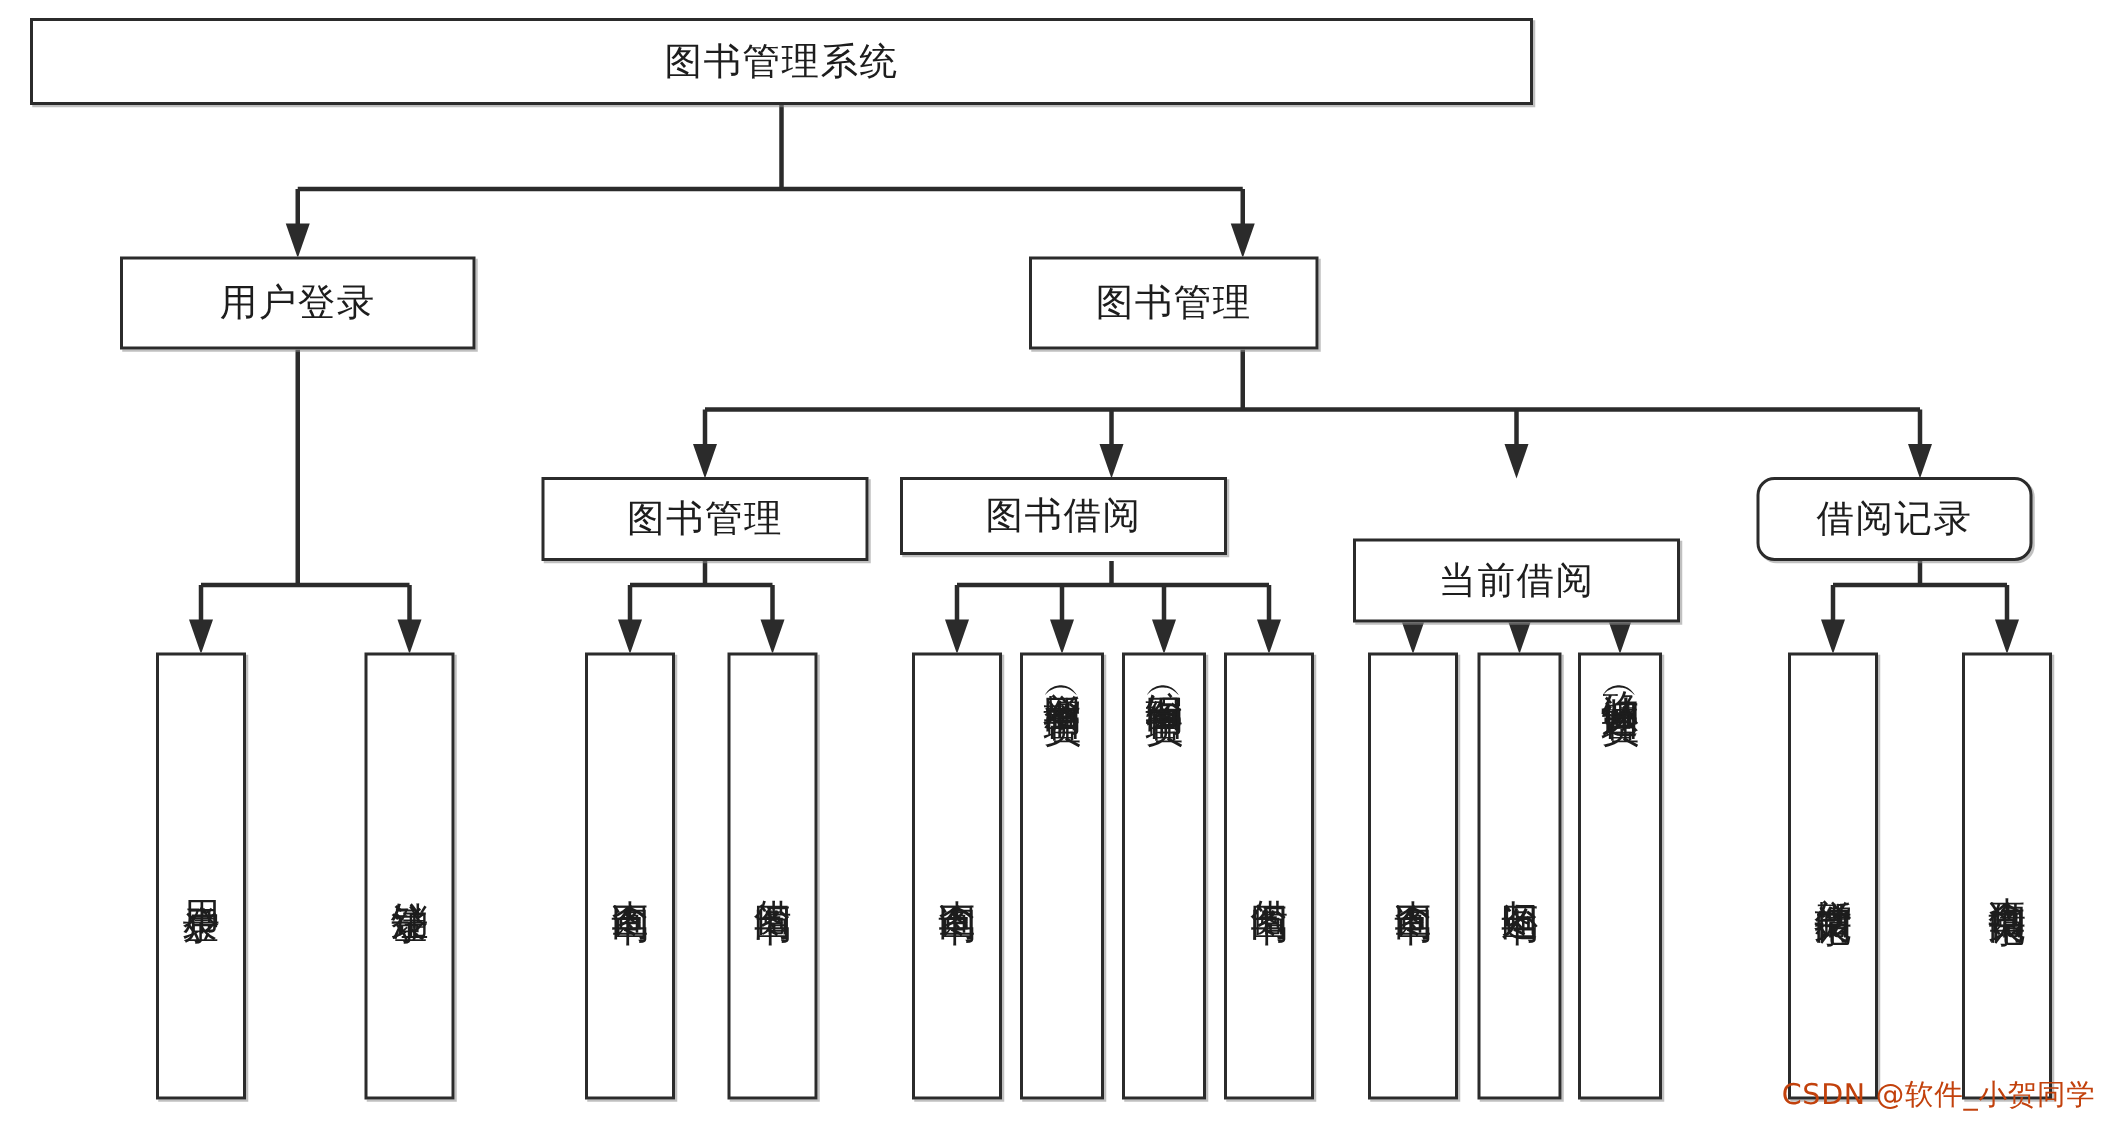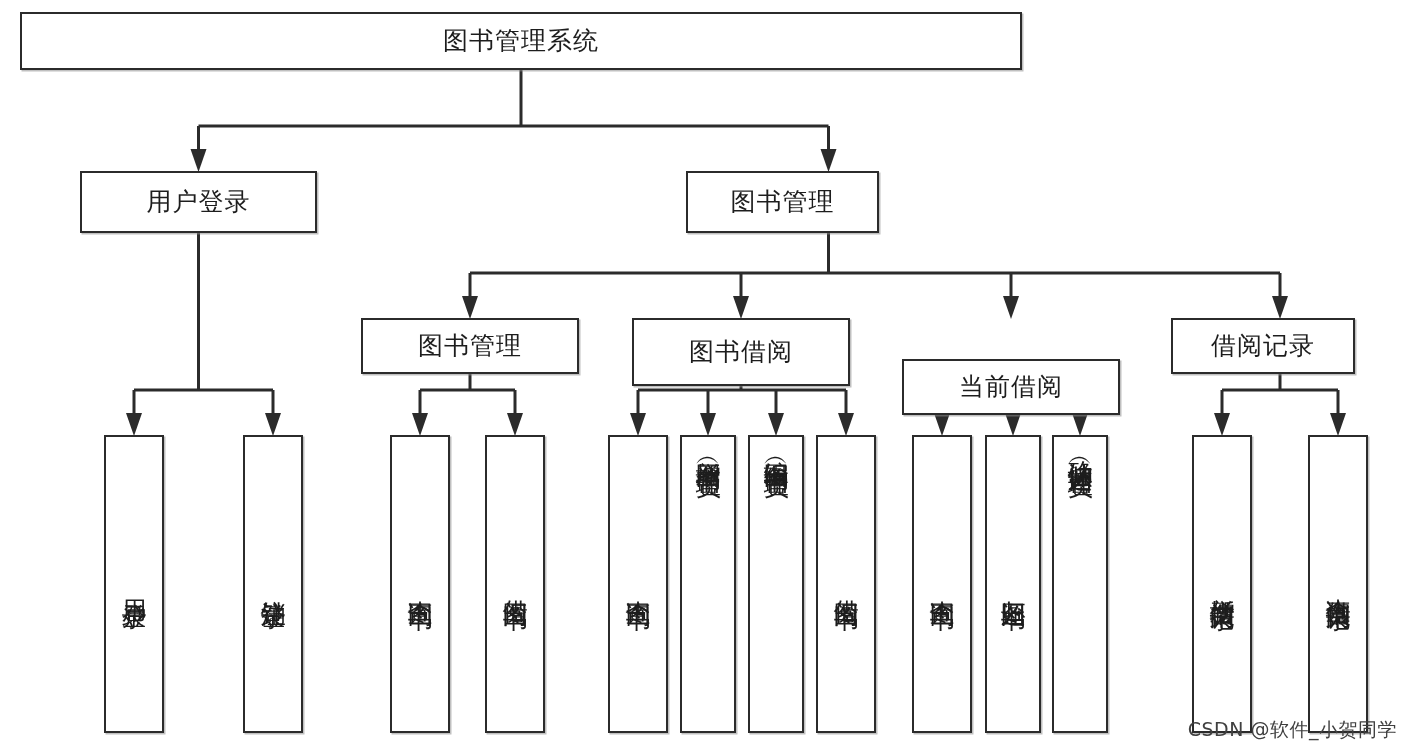--- a/index.html
+++ b/index.html
@@ -66,21 +66,21 @@
     align-items: flex-start;
   }
   .node.vertical.topped .label {
     margin-top: 4px;
   }
   .watermark {
     position: absolute;
     right: 8px;
     bottom: 4px;
     font-size: 19px;
-    color: #404040;
+    color: #c2410c;
     letter-spacing: 0.5px;
     white-space: nowrap;
     font-family: "DejaVu Sans", "Liberation Sans", sans-serif;
   }
 </style>
 </head>
 <body>
 
 <div id="canvas">
   <svg id="edges" viewBox="0 0 1405 747">
@@ -143,27 +143,27 @@
       </div>
       <div class="node" style="left: 80px; top: 171px; width: 237px; height: 62px;">
         <span class="label">用户登录</span>
       </div>
       <div class="node" style="left: 686px; top: 171px; width: 193px; height: 62px;">
         <span class="label">图书管理</span>
       </div>
       <div class="node" style="left: 361px; top: 318px; width: 218px; height: 56px;">
         <span class="label">图书管理</span>
       </div>
-      <div class="node" style="left: 632px; top: 318px; width: 218px; height: 68px;">
+      <div class="node" style="left: 600px; top: 318px; width: 218px; height: 52px;">
         <span class="label">图书借阅</span>
       </div>
       <div class="node" style="left: 902px; top: 318px; width: 218px; height: 56px; margin-top: 41px;">
         <span class="label">当前借阅</span>
       </div>
-      <div class="node" style="left: 1171px; top: 318px; width: 184px; height: 56px;">
+      <div class="node" style="left: 1171px; top: 318px; width: 184px; height: 56px; border-radius: 12px;">
         <span class="label">借阅记录</span>
       </div>
       <div class="node vertical centered" style="left: 104px; top: 435px; width: 60px; height: 298px;">
         <span class="label">用户登录</span>
       </div>
       <div class="node vertical centered" style="left: 243px; top: 435px; width: 60px; height: 298px;">
         <span class="label">注销登录</span>
       </div>
       <div class="node vertical centered" style="left: 390px; top: 435px; width: 60px; height: 298px;">
         <span class="label">查询图书</span>

